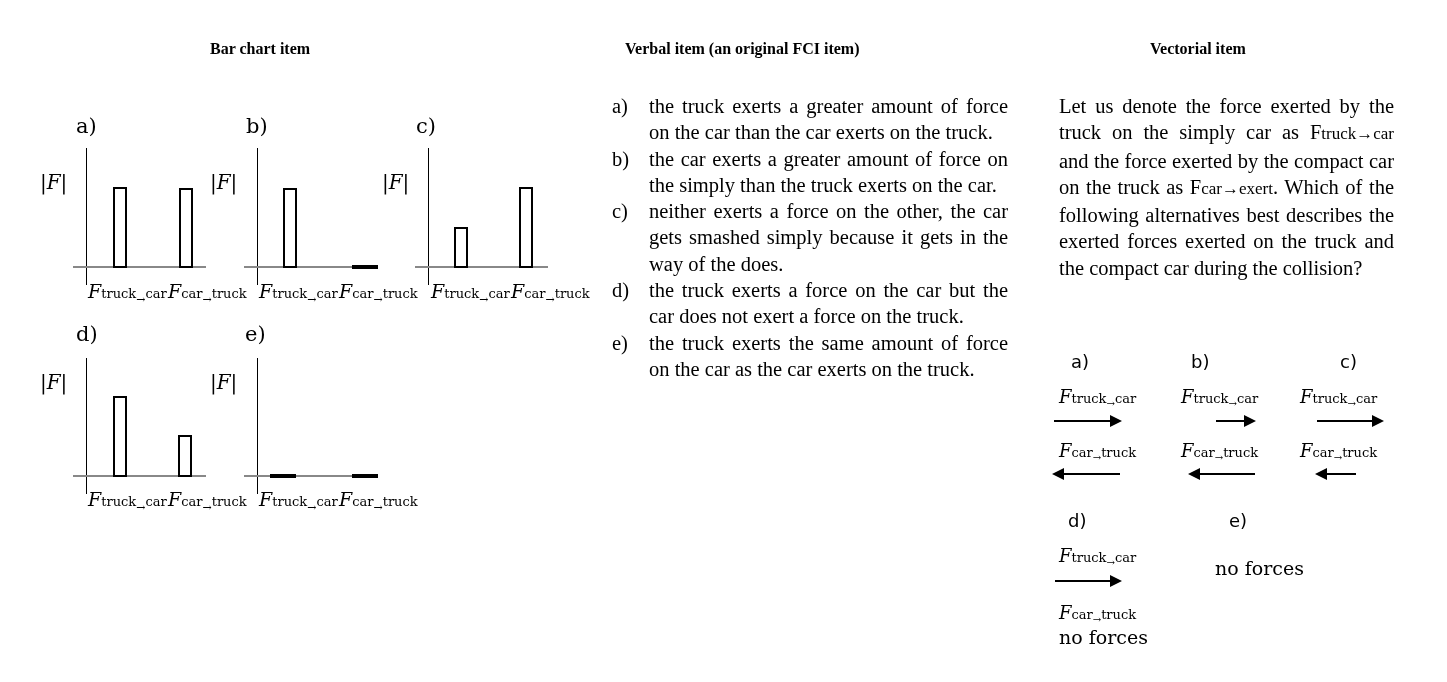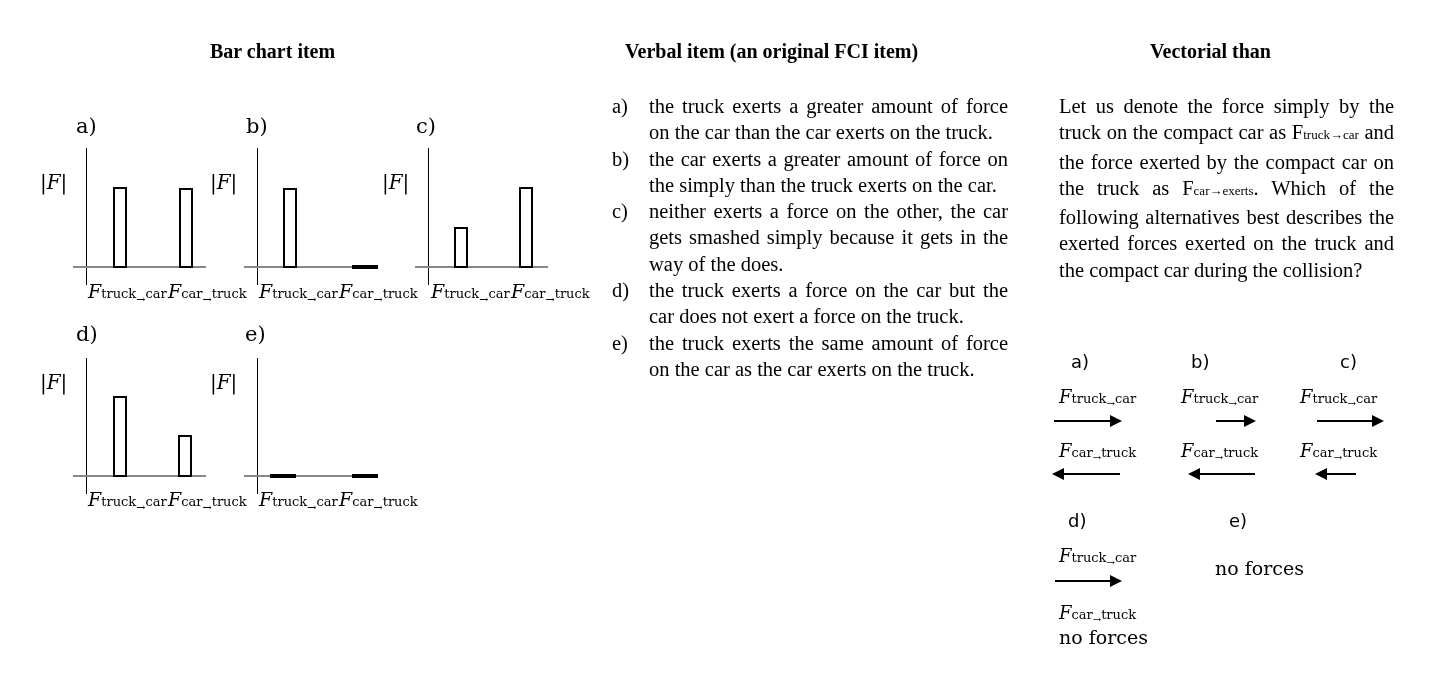--- a/index.html
+++ b/index.html
@@ -1,50 +1,50 @@
 <!DOCTYPE html>
 <html><head>
 <meta charset="utf-8">
 <style>
   html, body { margin: 0; padding: 0; background: #ffffff; }
   body { width: 1447px; height: 682px; position: relative; overflow: hidden;
          font-family: "Liberation Serif", "DejaVu Serif", serif; color: #000; }
-  .title { position: absolute; font-weight: bold; font-size: 20px; white-space: nowrap; top: 40px; }
+  .title { position: absolute; font-weight: bold; font-size: 16px; white-space: nowrap; top: 40px; }
   .panel-letter { position: absolute; font-family: "DejaVu Serif", serif; font-size: 21px; }
   .flabel { position: absolute; font-family: "DejaVu Serif", serif; font-size: 20px; }
   .flabel i { font-style: italic; }
   .xlabel { position: absolute; font-family: "DejaVu Serif", serif; font-size: 14px; white-space: nowrap; }
   .xlabel .F { font-style: italic; font-size: 19px; }
   .xlabel .sub { font-size: 13px; }
   .xlabel .arr { font-size: 11px; position: relative; top: 5px; }
   .yaxis { position: absolute; width: 1px; background: #000; }
   .xaxis { position: absolute; height: 2px; background: #888; }
   .bar { position: absolute; border: 2px solid #000; box-sizing: border-box; background: #fff; }
   .bar.zero { border: none; background: #000; height: 4px; }
   .verbal { position: absolute; left: 612px; top: 93px; width: 396px; font-size: 20.5px; line-height: 26.3px; }
   .verbal .opt { display: flex; }
   .verbal .opt .lbl { width: 37px; flex: none; }
   .verbal .opt .txt { flex: 1; text-align: justify; }
   .vect-q { position: absolute; left: 1059px; top: 93px; width: 335px; font-size: 20.5px; line-height: 26.3px; text-align: justify; }
-  .vect-q .fs { font-size: 13px; }
+  .vect-q .fs { font-size: 17px; }
   .vl { position: absolute; font-family: "DejaVu Sans", sans-serif; font-size: 18px; }
   .vf { position: absolute; font-family: "DejaVu Serif", serif; font-size: 13px; white-space: nowrap; }
   .vf .F { font-style: italic; font-size: 18px; }
   .vf .arr { font-size: 10px; position: relative; top: 4px; }
   .arrow { position: absolute; height: 2px; background: #000; }
   .arrow.right::after { content: ""; position: absolute; right: -2px; top: -5px; border-left: 12px solid #000; border-top: 6px solid transparent; border-bottom: 6px solid transparent; }
   .arrow.left::before { content: ""; position: absolute; left: -2px; top: -5px; border-right: 12px solid #000; border-top: 6px solid transparent; border-bottom: 6px solid transparent; }
   .vtext { position: absolute; font-family: "DejaVu Serif", serif; font-size: 19px; white-space: nowrap; }
 </style>
 </head>
 <body>
 
 <div class="title" style="left:210px;">Bar chart item</div>
 <div class="title" style="left:625px;">Verbal item (an original FCI item)</div>
-<div class="title" style="left:1150px;">Vectorial than</div>
+<div class="title" style="left:1150px;">Vectorial item</div>
 
 <div>
   <div class="panel-letter" style="left:76px;top:114px;">a)</div>
   <div class="flabel" style="left:40px;top:170px;"><i>|F|</i></div>
   <div class="yaxis" style="left:86px;top:148px;height:137px;"></div>
   <div class="xaxis" style="left:73px;top:266px;width:133px;"></div>
   <div class="bar" style="left:113px;top:187px;width:14px;height:81px;"></div>
   <div class="bar" style="left:179px;top:188px;width:14px;height:80px;"></div>
   <div class="xlabel" style="left:88px;top:280px;"><span class="F">F</span><span class="sub">truck</span><span class="arr">→</span><span class="sub">car</span></div>
   <div class="xlabel" style="left:168px;top:280px;"><span class="F">F</span><span class="sub">car</span><span class="arr">→</span><span class="sub">truck</span></div>
@@ -110,21 +110,21 @@
   <div class="opt">
       <span class="lbl">d)</span>
       <span class="txt">the truck exerts a force on the car but the car does not exert a force on the truck.</span>
     </div>
   <div class="opt">
       <span class="lbl">e)</span>
       <span class="txt">the truck exerts the same amount of force on the car as the car exerts on the truck.</span>
     </div>
 </div>
 
-<div class="vect-q"><span>Let us denote the force simply by the truck on the compact car as F</span><span class="fs">truck→car</span><span> and the force exerted by the compact car on the truck as F</span><span class="fs">car→exerts</span><span>. Which of the following alternatives best describes the exerted forces exerted on the truck and the compact car during the collision?</span></div>
+<div class="vect-q"><span>Let us denote the force exerted by the truck on the simply car as F</span><span class="fs">truck→car</span><span> and the force exerted by the compact car on the truck as F</span><span class="fs">car→exert</span><span>. Which of the following alternatives best describes the exerted forces exerted on the truck and the compact car during the collision?</span></div>
 
 <div>
   <div class="vl" style="left:1071px;top:351px;">a)</div>
   <div class="vf" style="left:1059px;top:386px;"><span class="F">F</span><span>truck</span><span class="arr">→</span><span>car</span></div>
   <div class="arrow right" style="left:1054px;top:420px;width:66px;"></div>
   <div class="vf" style="left:1059px;top:440px;"><span class="F">F</span><span>car</span><span class="arr">→</span><span>truck</span></div>
   <div class="arrow left" style="left:1054px;top:473px;width:66px;"></div>
 </div>
 
 <div>

